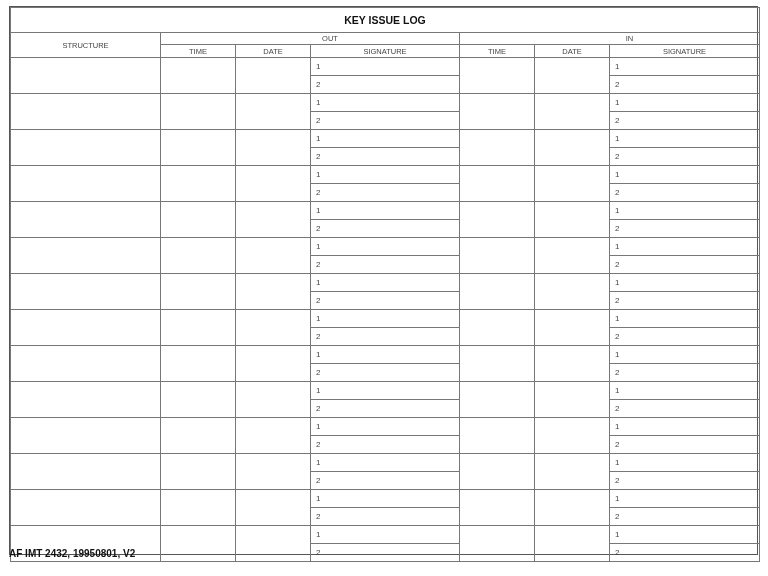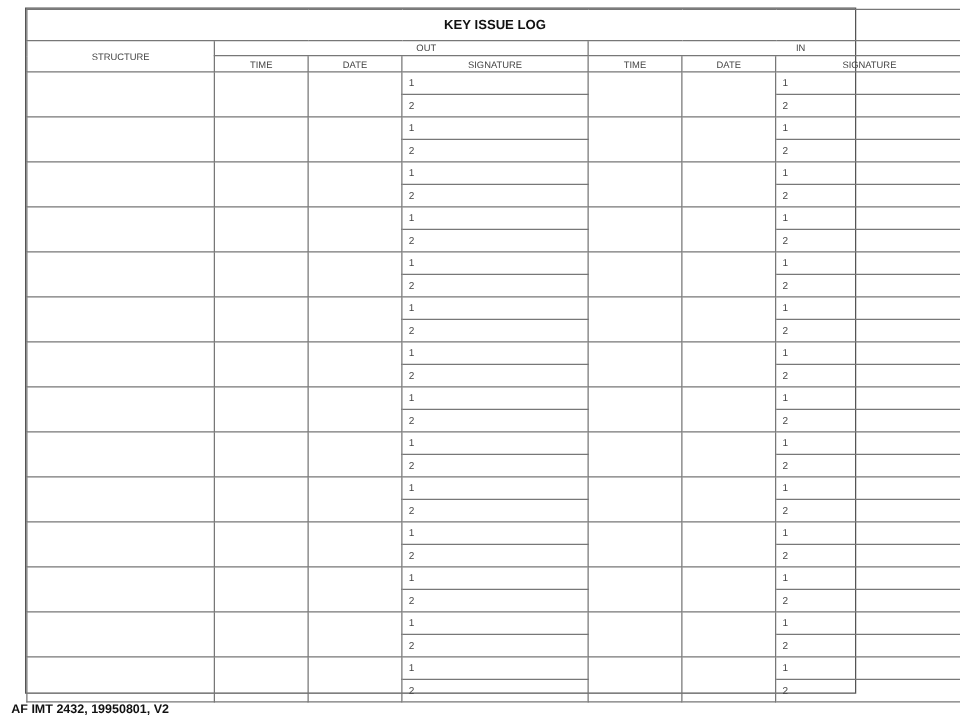--- a/index.html
+++ b/index.html
@@ -1,25 +1,25 @@
 <!DOCTYPE html>
 <html><head>
 <meta charset="utf-8">
 <style>
   html, body { margin:0; padding:0; background:#fff; }
   body { width:768px; height:576px; position:relative; overflow:hidden; font-family:"Liberation Sans", sans-serif; color:#222; }
-  #form { position:absolute; left:20px; top:6px; width:665px; height:549px; box-sizing:border-box; border:1.5px solid #555; }
+  #form { position:absolute; left:9px; top:6px; width:749px; height:549px; box-sizing:border-box; border:1.5px solid #555; }
   table { border-collapse:collapse; width:100%; height:100%; table-layout:fixed; }
   td, th { border:1px solid #777; padding:0; font-weight:normal; }
   .title { height:24px; font-size:10.5px; font-weight:bold; text-align:center; color:#111; }
   .grp { height:11px; font-size:7.5px; text-align:center; color:#444;padding-left:40px; }
   .sub { height:12px; font-size:7.5px; text-align:center; color:#444; }
   .struct-h { font-size:7.5px; text-align:center; color:#444;margin-left:20px; }
   .num { font-size:8px; color:#444; padding-left:5px; text-align:left; height:17px; }
-  #footer { position:absolute; left:9px; top:562px; font-size:10px; font-weight:bold; color:#111; }
+  #footer { position:absolute; left:9px; top:548px; font-size:10px; font-weight:bold; color:#111; }
 </style>
 </head>
 <body>
 
 <div id="form">
   <table>
     <colgroup>
       <col style="width:150px">
         <col style="width:75px">
         <col style="width:75px">

